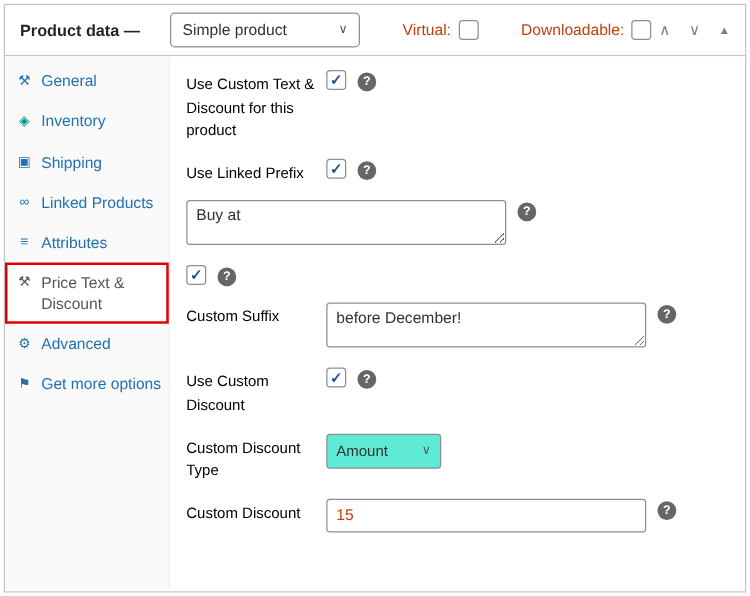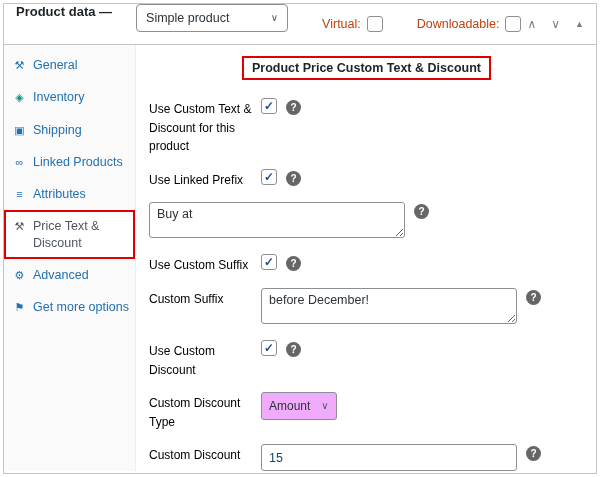--- a/index.html
+++ b/index.html
@@ -1,20 +1,20 @@
 <!DOCTYPE html>
 <html><head>
 <meta charset="utf-8">
 <style>
   html,body{margin:0;padding:0;background:#fff;}
   body{width:600px;height:477px;overflow:hidden;font-family:"Liberation Sans",sans-serif;}
   .metabox{position:relative;margin:3px;height:469px;border:1px solid #c3c4c7;background:#fff;color:#3c434a;font-size:13px;overflow:hidden;}
 
   
-  .mb-head{display:flex;height:41px;border-bottom:1px solid #c3c4c7;padding:0 12px;box-sizing:border-box;background:#fff;}
+  .mb-head{display:flex;align-items:center;height:41px;border-bottom:1px solid #c3c4c7;padding:0 12px;box-sizing:border-box;background:#fff;}
   .hd-title{font-weight:700;color:#1d2327;white-space:nowrap;}
   .fake-select{display:inline-flex;align-items:center;justify-content:space-between;width:152px;height:28px;border:1px solid #8c8f94;border-radius:4px;padding:0 9px;margin-left:24px;background:#fff;color:#2c3338;box-sizing:border-box;cursor:pointer;font-size:12.5px;}
   .sel-arrow{color:#50575e;font-size:10px;line-height:1;}
   .hd-check{display:flex;align-items:center;gap:6px;margin-left:34px;font-size:12.5px;color:#c2410c;}
   .cb{display:inline-block;width:16px;height:16px;border:1px solid #8c8f94;border-radius:3px;background:#fff;text-align:center;line-height:14px;font-size:12px;font-weight:700;color:#1e4f8a;box-sizing:border-box;cursor:pointer;}
   .hd-tools{margin-left:auto;display:flex;align-items:center;gap:15px;color:#787c82;font-size:12px;}
   .hd-tools span{cursor:pointer;line-height:1;}
 
   
   .mb-body{display:flex;height:426px;}
@@ -25,22 +25,22 @@
 
   
   .panel{flex:1;padding:11px 12px 0 13px;background:#fff;box-sizing:border-box;}
   .panel-title{width:max-content;margin:0 auto 18px;border:2px solid #e10000;padding:3px 8px;font-weight:700;font-size:12.5px;color:#1d2327;}
   .row{display:flex;margin-bottom:13px;}
   .row.gap-lg{margin-bottom:16px;}
   .flabel{flex:0 0 112px;font-size:12px;color:#000000;line-height:1.55;padding-top:2px;padding-right:4px;box-sizing:border-box;}
   .fctrl{display:flex;align-items:flex-start;gap:9px;}
   .help{width:15px;height:15px;border-radius:50%;background:#666;color:#fff;font-size:10px;font-weight:700;text-align:center;line-height:15px;margin-top:2px;flex:0 0 15px;cursor:pointer;}
   textarea.val{width:256px;height:36px;border:1px solid #8c8f94;border-radius:3px;font-family:"Liberation Sans",sans-serif;font-size:12.5px;color:#2c3338;padding:4px 7px;box-sizing:border-box;resize:both;}
-  input.val{width:256px;height:27px;border:1px solid #8c8f94;border-radius:3px;font-family:"Liberation Sans",sans-serif;font-size:12.5px;color:#0c4a6e;padding:0 7px;box-sizing:border-box;}
-  .mini-select{display:inline-flex;align-items:center;gap:11px;height:26px;border:1px solid #8c8f94;border-radius:3px;padding:0 7px;font-size:12px;color:#2c3338;background:#f0abfc;cursor:pointer;}
+  input.val{width:256px;height:27px;border:1px solid #8c8f94;border-radius:3px;font-family:"Liberation Sans",sans-serif;font-size:12.5px;color:#c2410c;padding:0 7px;box-sizing:border-box;}
+  .mini-select{display:inline-flex;align-items:center;gap:27px;height:26px;border:1px solid #8c8f94;border-radius:3px;padding:0 7px;font-size:12px;color:#2c3338;background:#5eead4;cursor:pointer;}
 </style>
 </head>
 <body>
 
 <div class="metabox">
 
   <div class="mb-head">
     <span class="hd-title">Product data —</span>
     <span class="fake-select">
       <span>Simple product</span>
@@ -93,21 +93,20 @@
         <span>Advanced</span>
       </div>
       <div class="tab">
         <span class="tab-ic">⚑</span>
         <span>Get more options</span>
       </div>
     </nav>
 
     <div class="panel">
 
-      <div class="panel-title">Product Price Custom Text &amp; Discount</div>
 
       <div class="row">
         <div class="flabel">Use Custom Text &amp; Discount for this product</div>
         <div class="fctrl">
           <span class="cb"><span>✓</span></span>
           <span class="help">?</span>
         </div>
       </div>
 
       <div class="row">
@@ -119,21 +118,20 @@
       </div>
 
       <div class="row gap-lg">
         <div class="fctrl">
           <textarea class="val" style="">Buy at</textarea>
           <span class="help">?</span>
         </div>
       </div>
 
       <div class="row">
-        <div class="flabel">Use Custom Suffix</div>
         <div class="fctrl">
           <span class="cb"><span>✓</span></span>
           <span class="help">?</span>
         </div>
       </div>
 
       <div class="row gap-lg">
         <div class="flabel">Custom Suffix</div>
         <div class="fctrl">
           <textarea class="val" style="">before December!</textarea>

